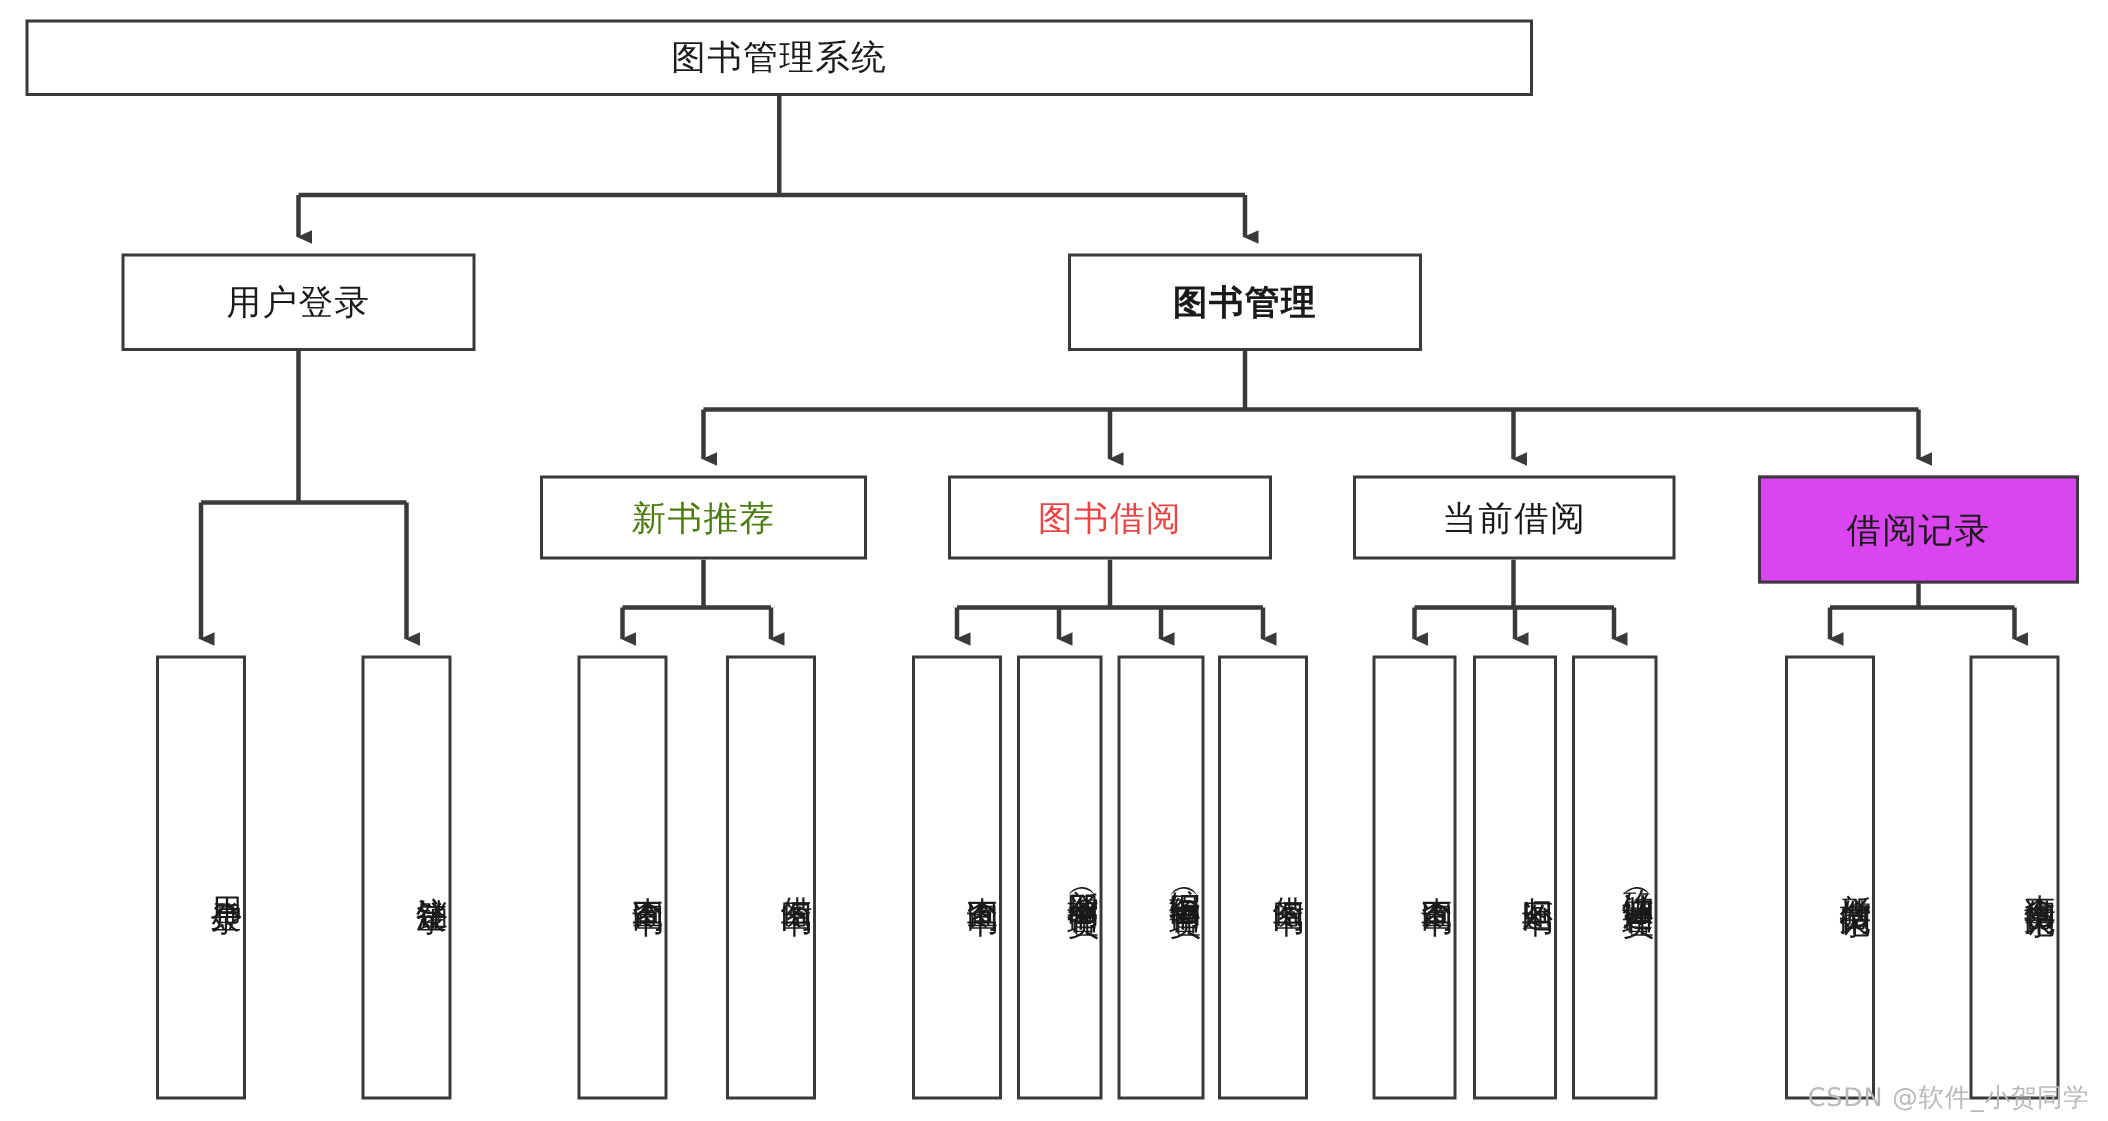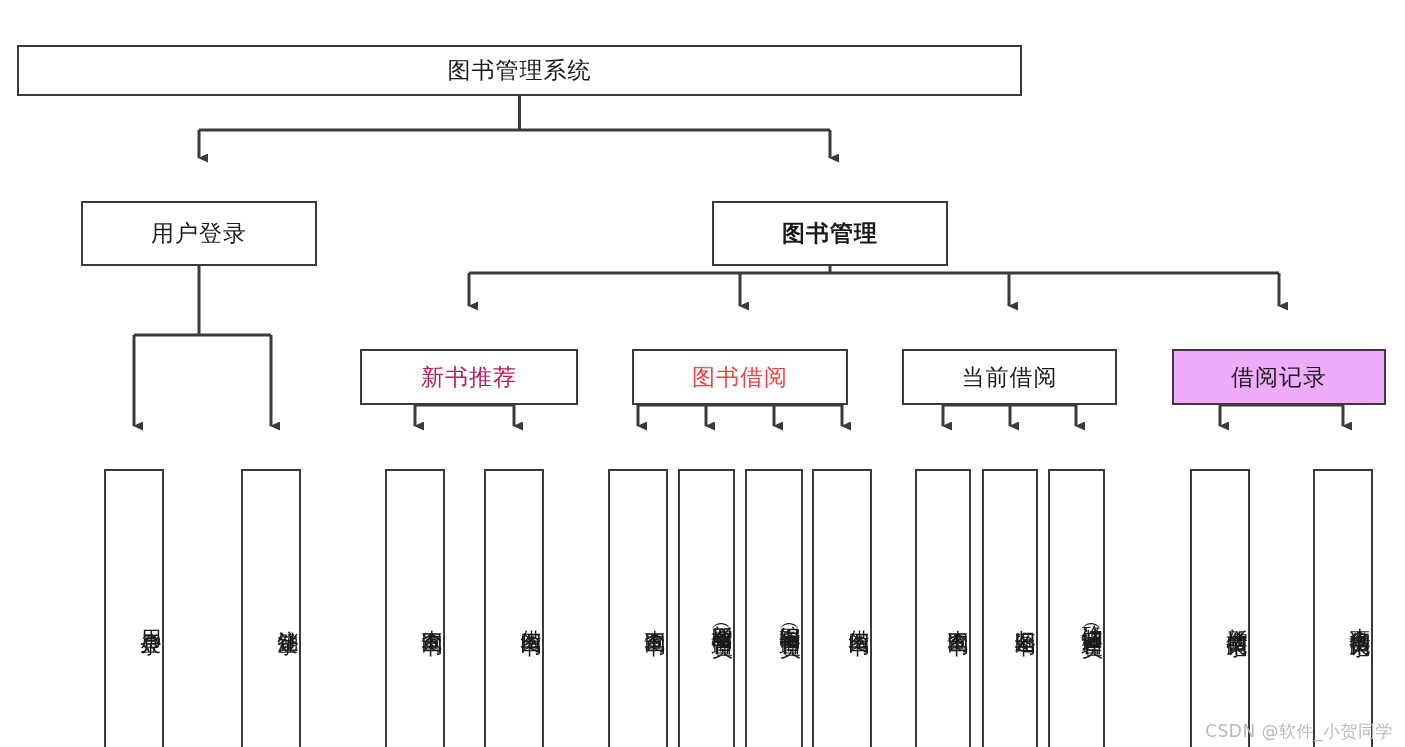--- a/index.html
+++ b/index.html
@@ -29,21 +29,20 @@
   .node {
     position: absolute;
     box-sizing: border-box;
     background: #ffffff;
     border: 2px solid #3a3a3a;
     display: flex;
     align-items: center;
     justify-content: center;
     color: #1a1a1a;
     z-index: 2;
-    margin-top: 32px;
   }
   .node-h {
     font-size: 23px;
     letter-spacing: 1px;
     white-space: nowrap;
   }
   .node-leaf {
     font-size: 21px;
     letter-spacing: 2px;
     writing-mode: vertical-rl;
@@ -132,30 +131,30 @@
     <span>图书管理系统</span>
   </div>
 
   <div class="node node-h" style="left: 81px; top: 169px; width: 236px; height: 65px; border-color: rgb(58, 58, 58); background: rgb(255, 255, 255); color: rgb(26, 26, 26);">
     <span>用户登录</span>
   </div>
   <div class="node node-h" style="left: 712px; top: 169px; width: 236px; height: 65px; border-color: rgb(58, 58, 58); background: rgb(255, 255, 255); color: rgb(26, 26, 26); font-weight: bold;">
     <span>图书管理</span>
   </div>
 
-  <div class="node node-h" style="left: 360px; top: 317px; width: 218px; height: 56px; border-color: rgb(58, 58, 58); background: rgb(255, 255, 255); color: #be185d;">
+  <div class="node node-h" style="left: 360px; top: 317px; width: 218px; height: 56px; border-color: rgb(58, 58, 58); background: rgb(255, 255, 255); color: #4d7c0f;">
     <span>新书推荐</span>
   </div>
   <div class="node node-h" style="left: 632px; top: 317px; width: 216px; height: 56px; border-color: rgb(58, 58, 58); background: rgb(255, 255, 255); color: #ef4444;">
     <span>图书借阅</span>
   </div>
   <div class="node node-h" style="left: 902px; top: 317px; width: 215px; height: 56px; border-color: rgb(58, 58, 58); background: rgb(255, 255, 255); color: rgb(26, 26, 26);">
     <span>当前借阅</span>
   </div>
-  <div class="node node-h" style="left: 1172px; top: 317px; width: 214px; height: 56px; border-color: rgb(58, 58, 58); background: #f0abfc; color: rgb(26, 26, 26);">
+  <div class="node node-h" style="left: 1172px; top: 317px; width: 214px; height: 72px; border-color: rgb(58, 58, 58); background: #d946ef; color: rgb(26, 26, 26);">
     <span>借阅记录</span>
   </div>
 
   <div class="node node-leaf" style="left: 104px; top: 437px; width: 60px; height: 296px; border-color: rgb(58, 58, 58); background: rgb(255, 255, 255); color: rgb(26, 26, 26);">
     <span class="leaf-text">用户登录</span>
   </div>
   <div class="node node-leaf" style="left: 241px; top: 437px; width: 60px; height: 296px; border-color: rgb(58, 58, 58); background: rgb(255, 255, 255); color: rgb(26, 26, 26);">
     <span class="leaf-text">注销登录</span>
   </div>
   <div class="node node-leaf" style="left: 385px; top: 437px; width: 60px; height: 296px; border-color: rgb(58, 58, 58); background: rgb(255, 255, 255); color: rgb(26, 26, 26);">

